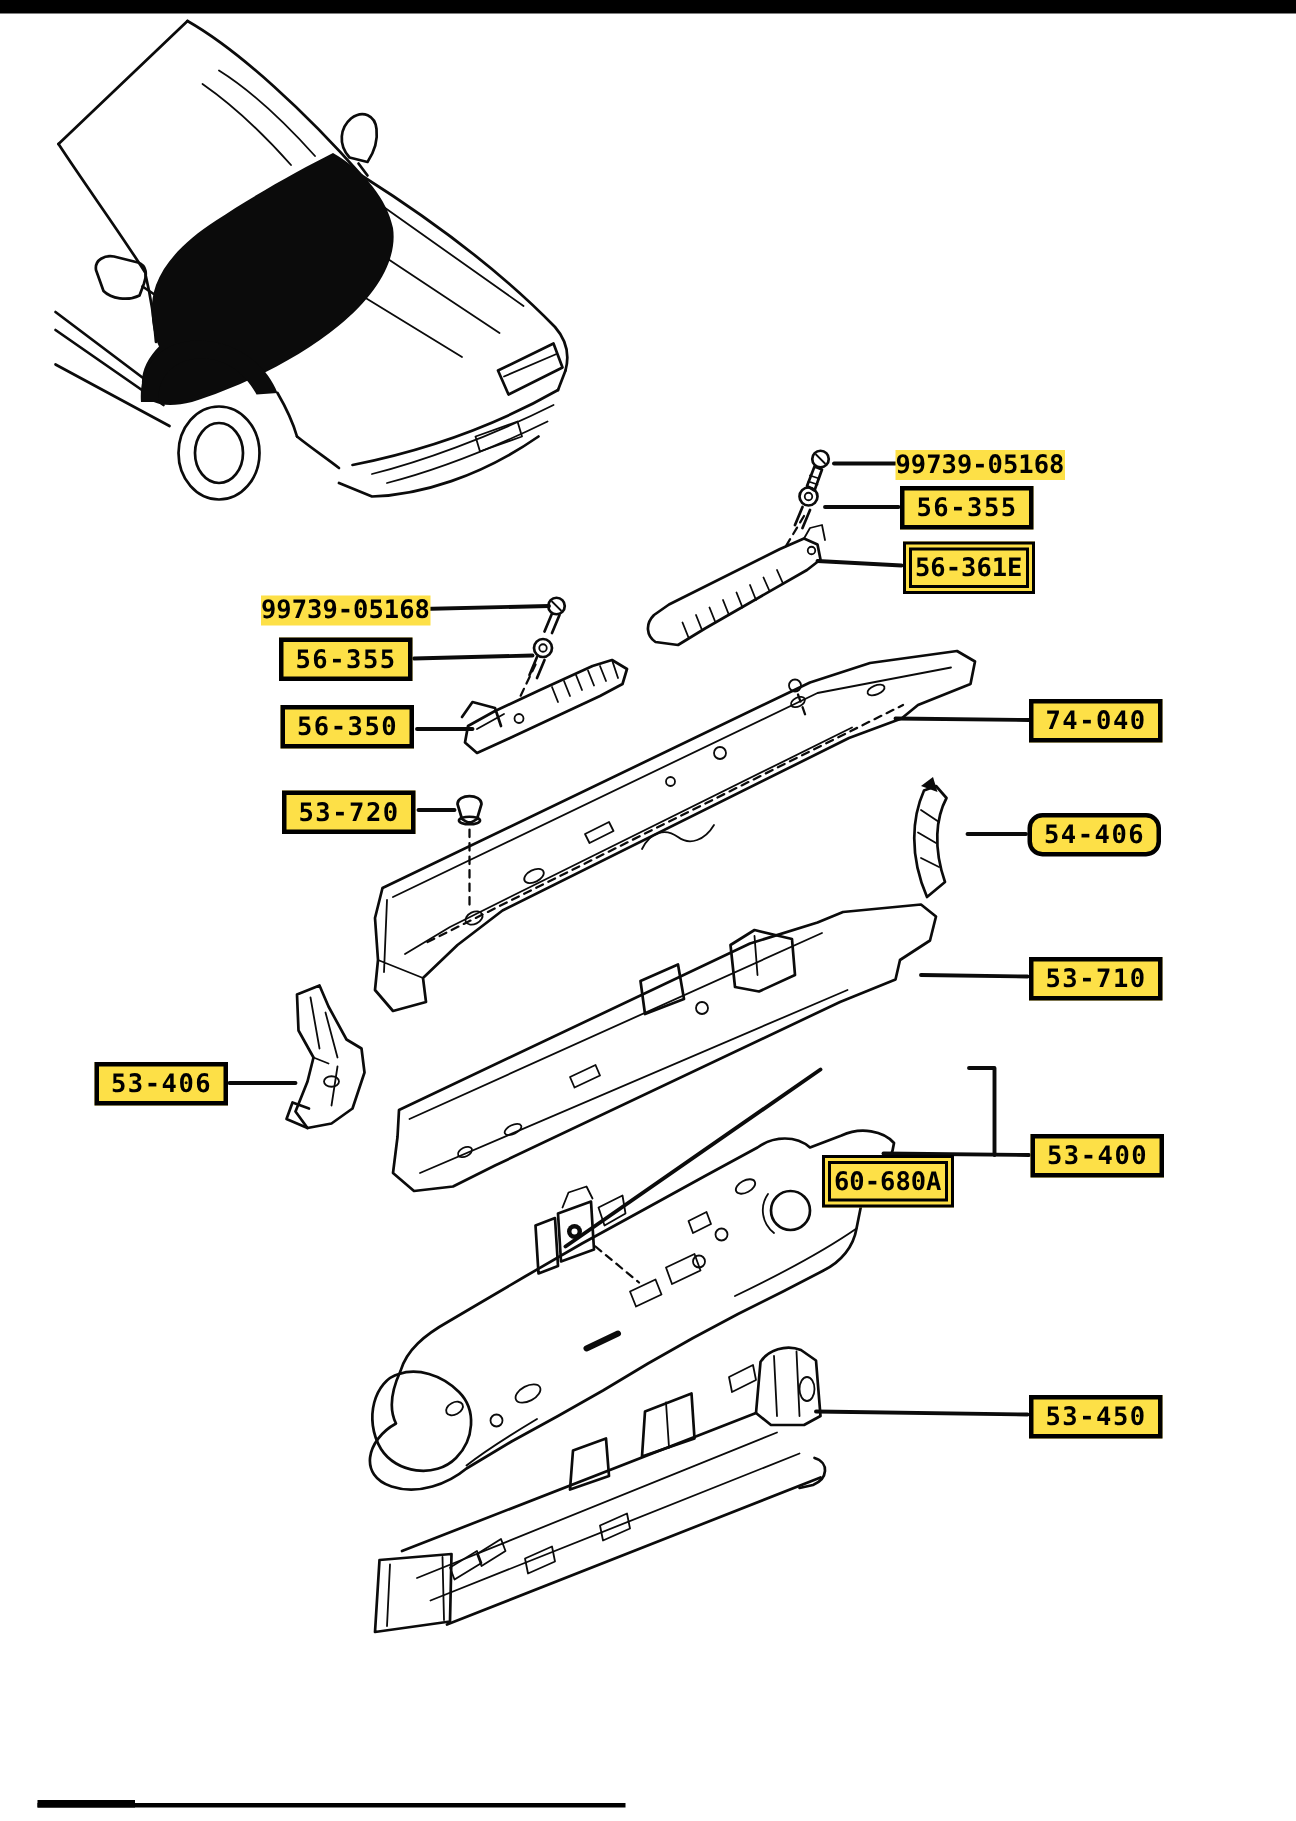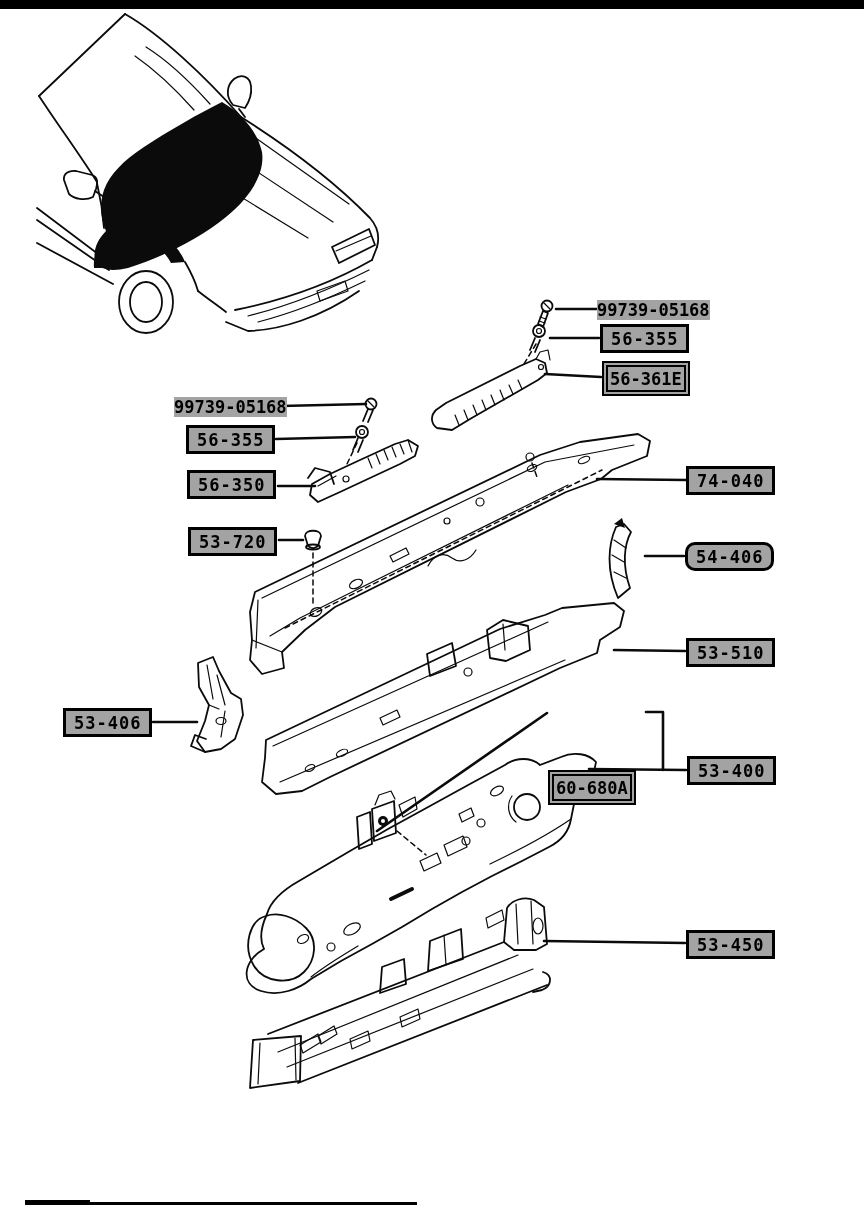--- a/index.html
+++ b/index.html
@@ -8,21 +8,21 @@
   #art{position:absolute;left:0;top:0;}
   .ln{fill:none;stroke:#0b0b0b;stroke-width:1.8;stroke-linecap:round;stroke-linejoin:round;}
   .fat{stroke-width:2.6;}
   .thin{stroke-width:1.2;}
   .dash{stroke-dasharray:5 4;stroke-width:1.5;}
   .blk{fill:#0b0b0b;stroke:none;}
   .wht{fill:#ffffff;}
   .topbar{position:absolute;left:0;top:0;width:864px;height:9px;background:#000;}
   .botbar{position:absolute;left:25px;top:1202px;width:392px;height:3px;background:#000;}
   .botbar2{position:absolute;left:25px;top:1200px;width:65px;height:5px;background:#000;}
-  .callout{position:absolute;color:#000;background:#a3a3a3;font-weight:bold;font-size:17px;
+  .callout{position:absolute;color:#000;background:#fde047;font-weight:bold;font-size:17px;
            line-height:20px;white-space:nowrap;z-index:5;}
   .boxed{border:3px solid #000;padding:2px 8px 1px;letter-spacing:1px;text-align:left;}
   .dbl{border:6px double #000;padding:2px 2px 1px;letter-spacing:0;}
   .plain{letter-spacing:0;}
   .pos-c0{left:597px;top:300px;}
   .pos-c1{left:600px;top:324px;}
   .pos-c2{left:602px;top:361px;}
   .pos-c3{left:174px;top:397px;}
   .pos-c4{left:186px;top:425px;}
   .pos-c5{left:187px;top:470px;}
@@ -240,18 +240,18 @@
 
   <div class="callout plain pos-c0">99739-05168</div>
   <div class="callout boxed pos-c1">56-355</div>
   <div class="callout dbl pos-c2">56-361E</div>
   <div class="callout plain pos-c3">99739-05168</div>
   <div class="callout boxed pos-c4">56-355</div>
   <div class="callout boxed pos-c5">56-350</div>
   <div class="callout boxed pos-c6">53-720</div>
   <div class="callout boxed pos-c7">74-040</div>
   <div class="callout boxed pos-c8">54-406</div>
-  <div class="callout boxed pos-c9">53-510</div>
+  <div class="callout boxed pos-c9">53-710</div>
   <div class="callout boxed pos-c10">53-406</div>
   <div class="callout dbl pos-c11">60-680A</div>
   <div class="callout boxed pos-c12">53-400</div>
   <div class="callout boxed pos-c13">53-450</div>
 </div>
 
 </body></html>

